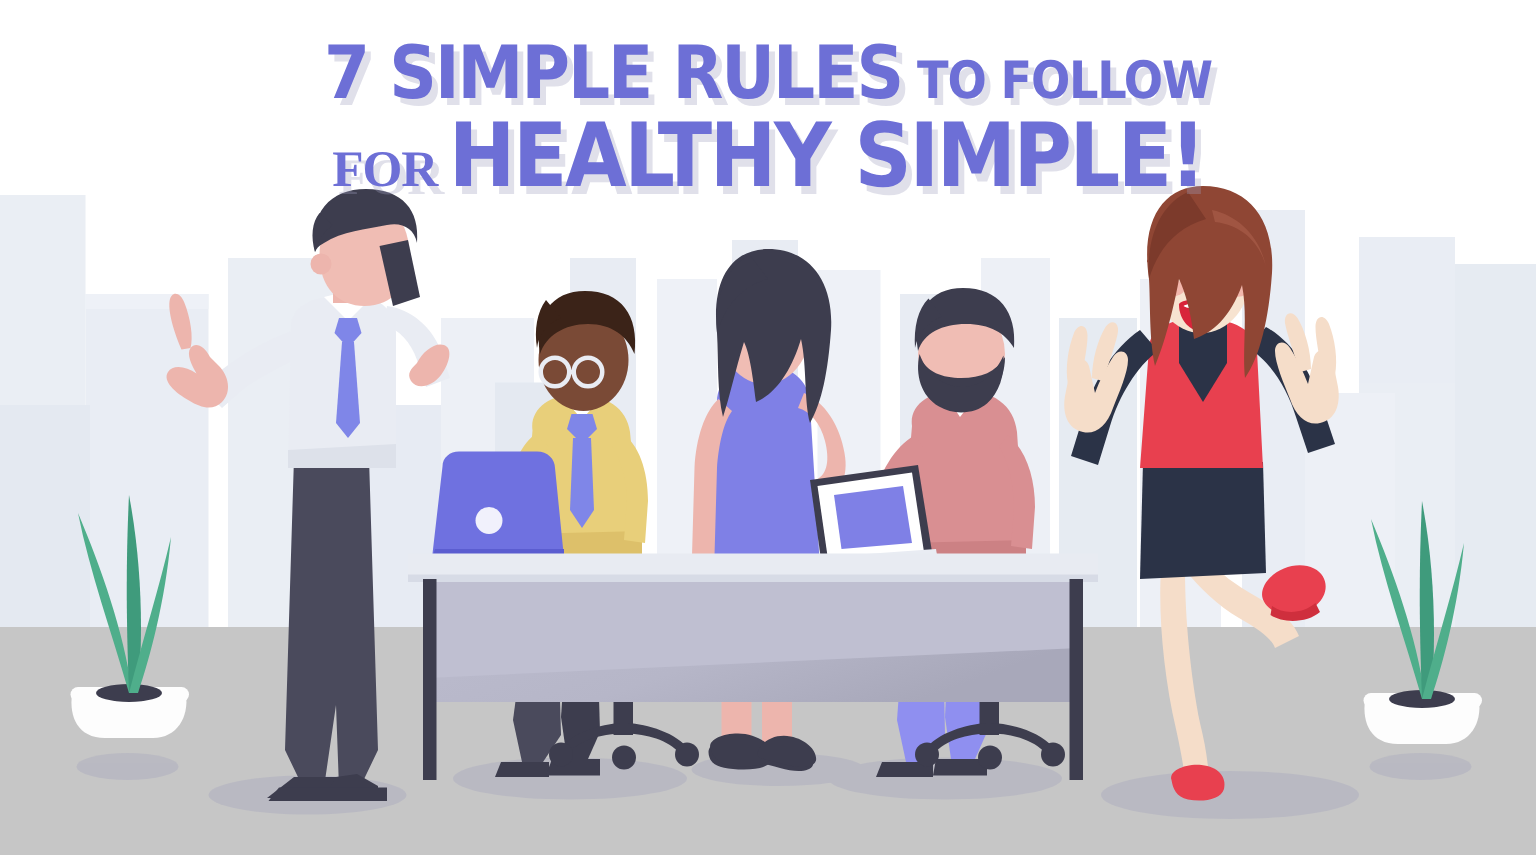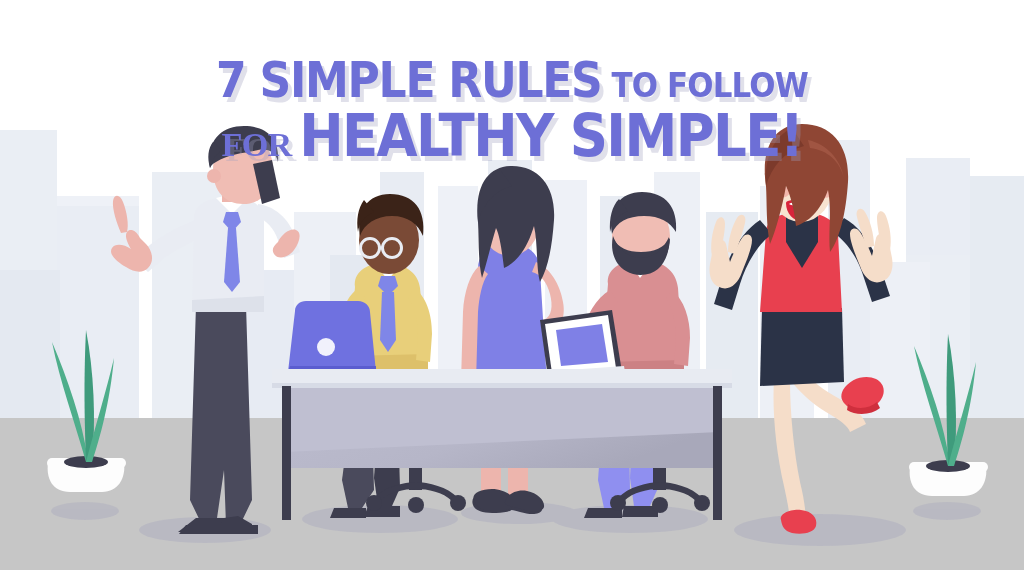--- a/index.html
+++ b/index.html
@@ -6,21 +6,21 @@
   body{font-family:"Liberation Sans",sans-serif;}
   #stage{
     position:relative;width:1024px;height:570px;overflow:hidden;
     background:#ffffff;
   }
   #stage svg{position:absolute;top:0;left:0;width:1024px;height:570px;display:block;}
 
   
   .title-wrap{
     position:absolute;left:0;top:26px;width:1024px;text-align:center;
-    pointer-events:none;user-select:none;margin-top:32px;
+    pointer-events:none;user-select:none;
   }
   .tline{
     display:block;white-space:nowrap;line-height:0.94;
     font-family:"DejaVu Sans",sans-serif;
     font-weight:bold;font-stretch:condensed;
     color:#6d6fd6;
     text-shadow:4px 5px 0 rgba(160,160,190,0.32);
   }
   .tline1{font-size:49px;letter-spacing:-1.3px;}
   .tline2{font-size:59px;letter-spacing:-1.6px;margin-top:4px;}

